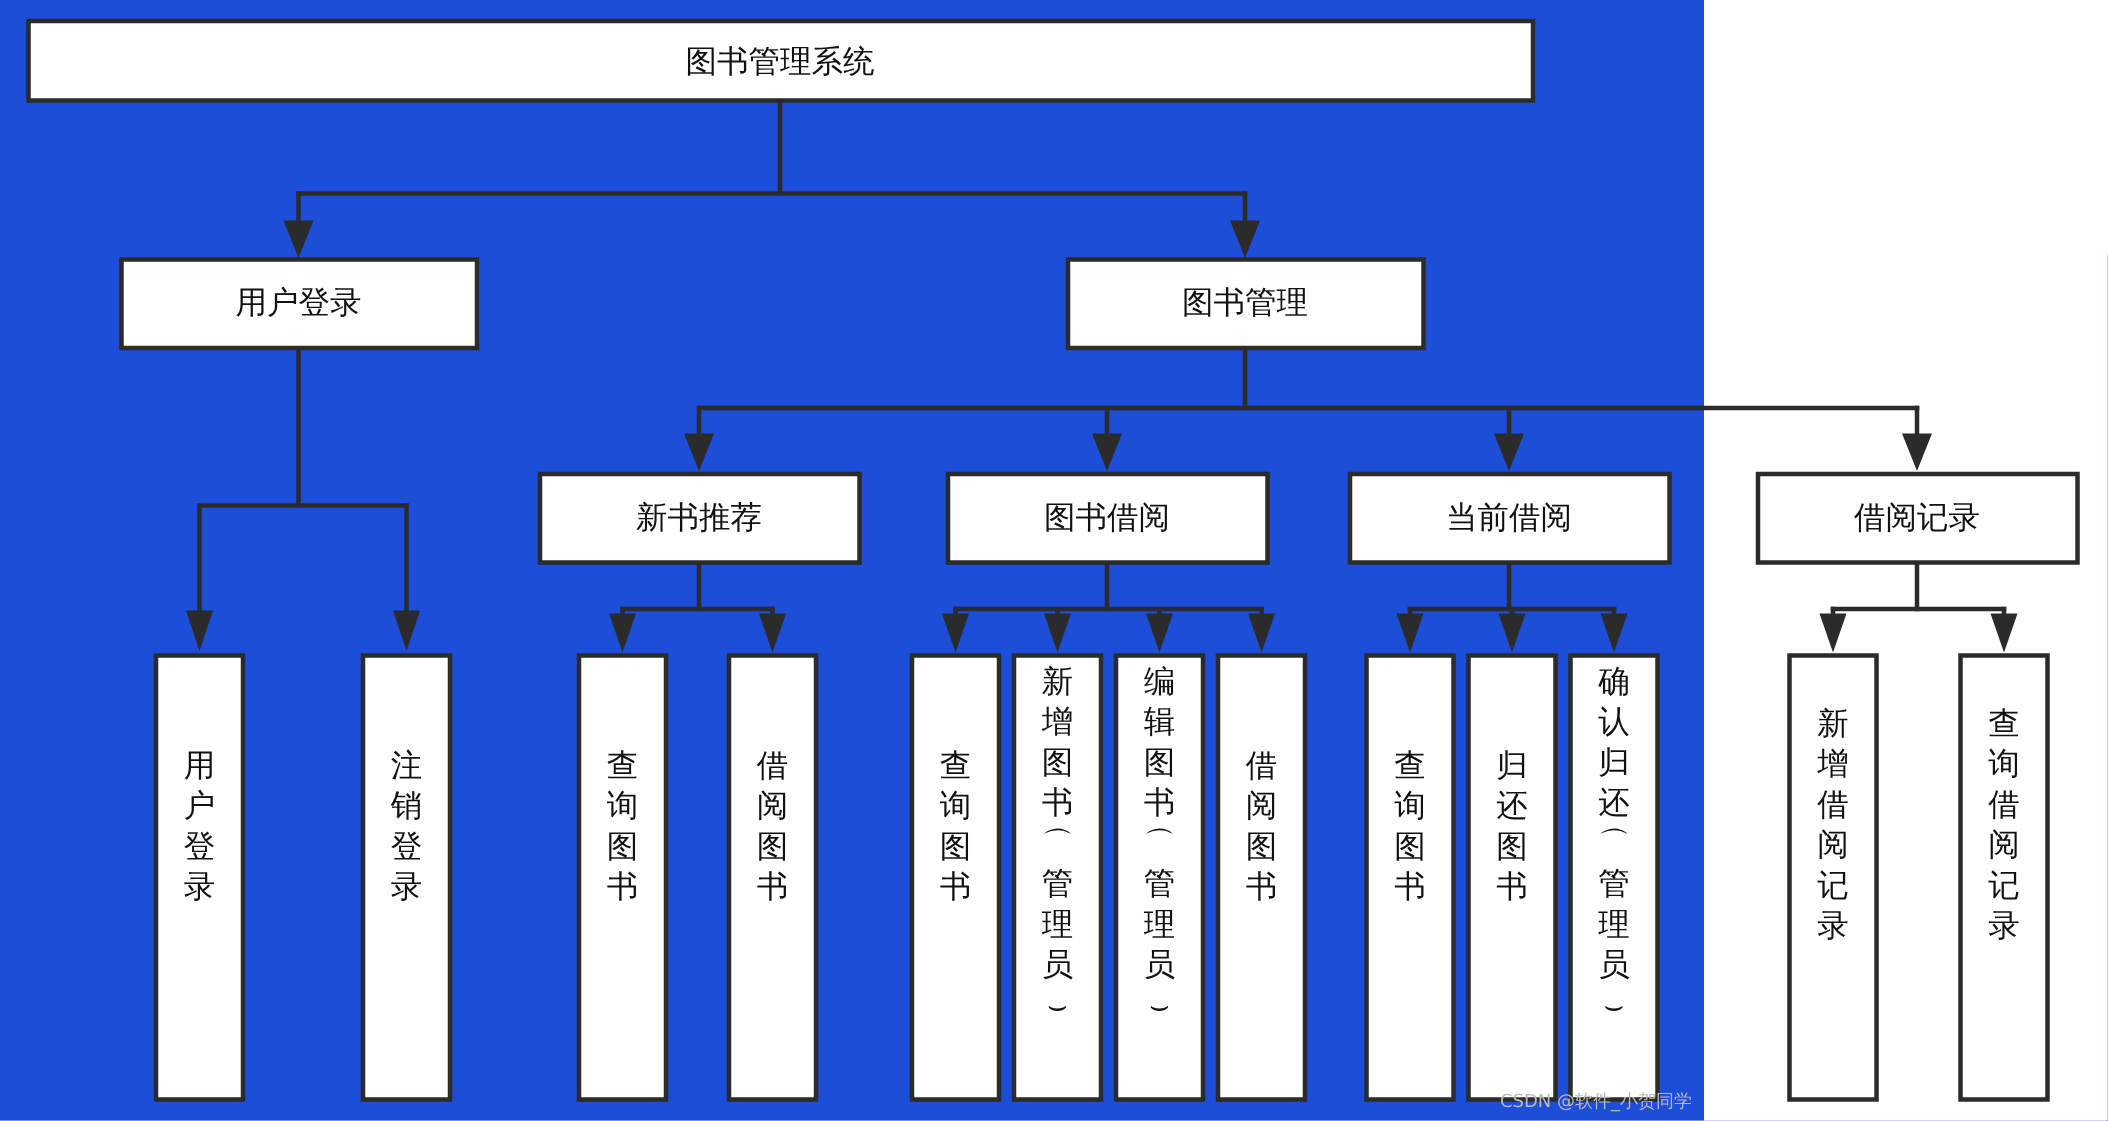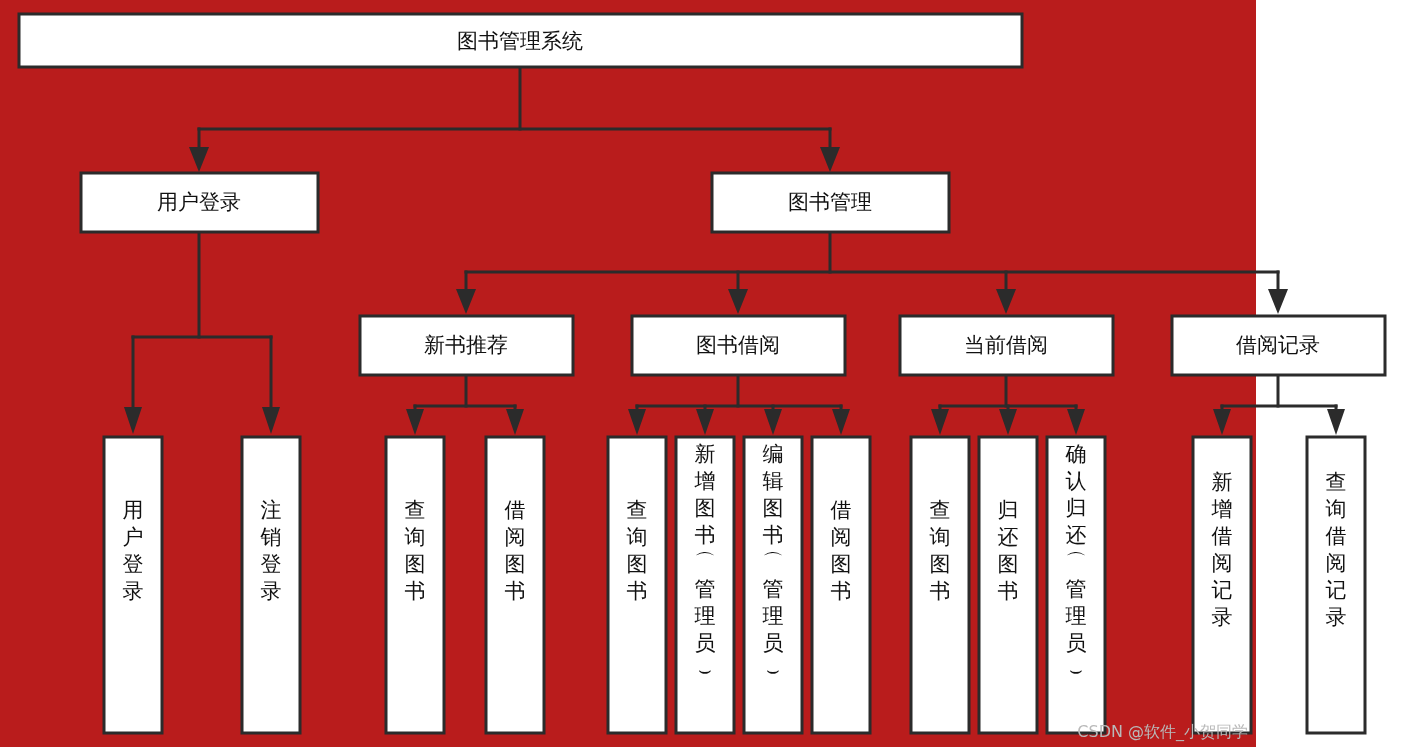--- a/index.html
+++ b/index.html
@@ -9,23 +9,23 @@
   }
   body {
     width: 1405px;
     height: 747px;
     font-family: "DejaVu Sans", "Liberation Sans", sans-serif;
     overflow: hidden;
     position: relative;
   }
   #diagram-root {
     position: relative;
-    width: 1256px;
+    width: 1136px;
     height: 747px;
-    background: #b91c1c;
+    background: #1d4ed8;
   }
   svg#diagram-svg {
     position: absolute;
     left: 0;
     top: 0;
     width: 1405px;
     height: 747px;
   }
   .node-box {
     fill: #ffffff;
@@ -53,21 +53,21 @@
     font-family: "DejaVu Sans", "Liberation Sans", sans-serif;
     font-size: 21px;
     fill: #111111;
     text-anchor: middle;
   }
   .watermark {
     position: absolute;
     right: 8px;
     bottom: 4px;
     font-family: "DejaVu Sans", "Liberation Sans", sans-serif;
-    font-size: 16px;
+    font-size: 12px;
     color: #b9b9b9;
     white-space: nowrap;
     pointer-events: none;
   }
 </style>
 </head>
 <body>
 
 <div id="diagram-root">
 

